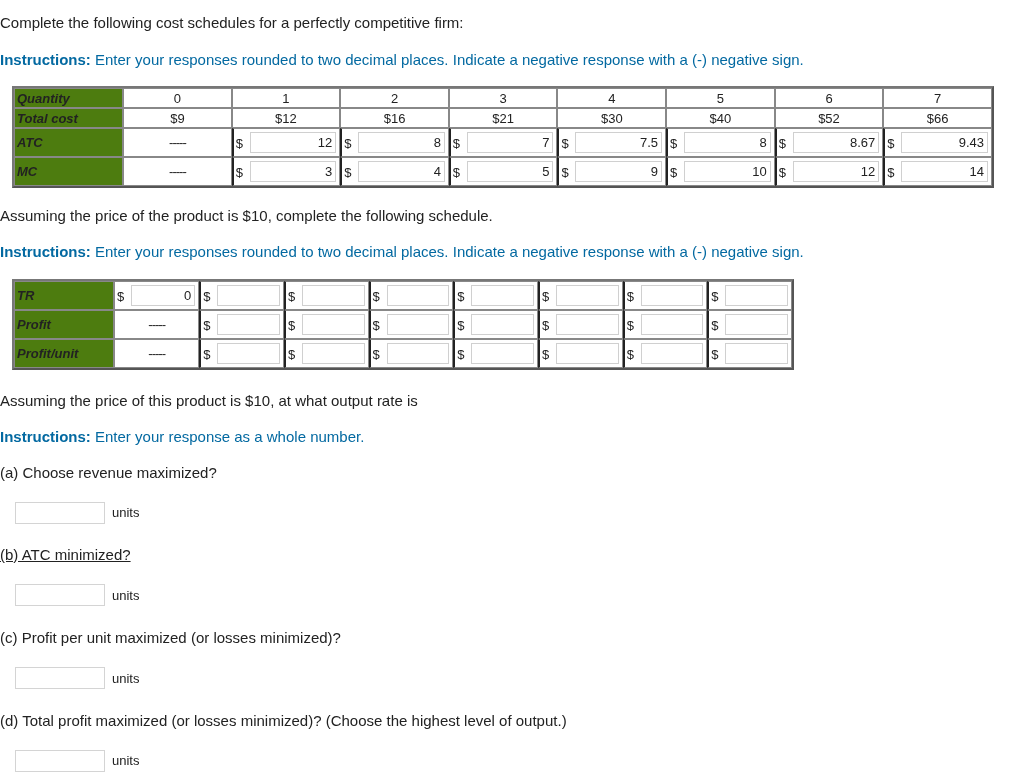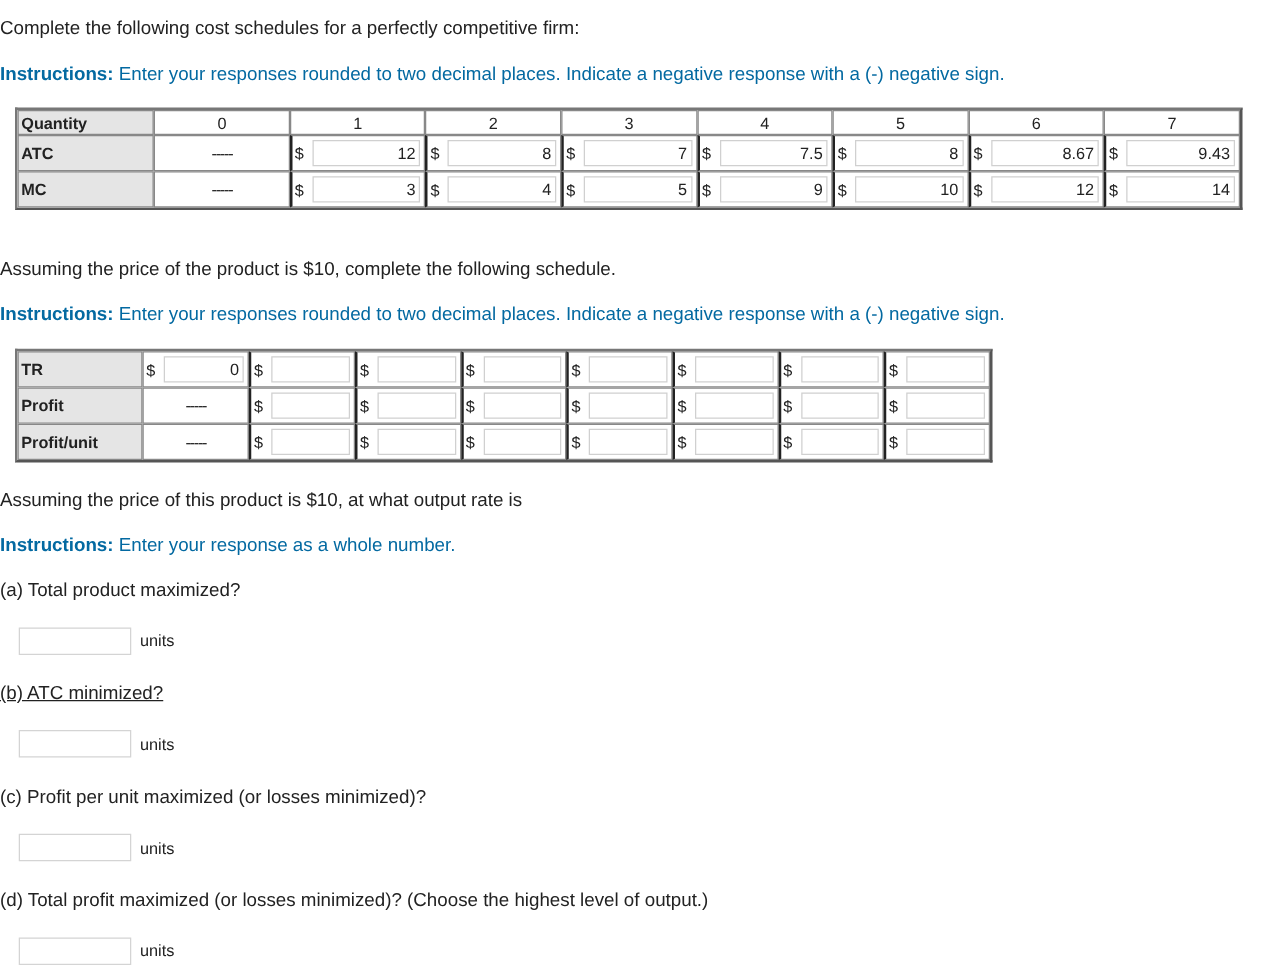--- a/index.html
+++ b/index.html
@@ -13,22 +13,22 @@
 
   table.sched {
     position: absolute; border-collapse: separate; border-spacing: 0;
     border: 2px solid #777; border-right-color: #555; border-bottom-color: #555;
   }
   table.sched td {
     border: 1px solid #888; padding: 0; font-size: 13px; color: #222;
     height: 18px; vertical-align: middle;
   }
   td.hdr {
-    background: #e5e5e5; font-weight: bold; color: #333; padding-left: 2px !important;
-    width: 106px; font-size: 14px;
+    background: #4d7c0f; font-weight: bold; color: #333; padding-left: 2px !important;
+    width: 106px; font-size: 14px; font-style: italic;
   }
   td.ctr { text-align: center; }
   td.dash { text-align: center; letter-spacing: -1px; font-size: 12px; }
   td.money { position: relative; }
   td.money .dol { position: absolute; left: 2px; top: 50%; transform: translateY(-50%); font-size: 13px; }
   td.money .box {
     position: absolute; left: 16px; right: 3px; top: 3px; bottom: 3px;
     border: 1px solid #d0d0d0; background: #fff; text-align: right;
     font-size: 13px; padding-right: 3px; box-sizing: border-box;
     display: flex; align-items: center; justify-content: flex-end;
@@ -62,20 +62,31 @@
     <td class="ctr">0</td>
     <td class="ctr">1</td>
     <td class="ctr">2</td>
     <td class="ctr">3</td>
     <td class="ctr">4</td>
     <td class="ctr">5</td>
     <td class="ctr">6</td>
     <td class="ctr">7</td>
   </tr>
   <tr>
+    <td class="hdr" style="height:16px">Total cost</td>
+    <td class="ctr">$9</td>
+    <td class="ctr">$12</td>
+    <td class="ctr">$16</td>
+    <td class="ctr">$21</td>
+    <td class="ctr">$30</td>
+    <td class="ctr">$40</td>
+    <td class="ctr">$52</td>
+    <td class="ctr">$66</td>
+  </tr>
+  <tr>
     <td class="hdr" style="height:27px">ATC</td>
     <td class="dash">-----</td>
     <td class="money bleft">
           <span class="dol">$</span>
           <span class="box">12</span>
         </td>
     <td class="money bleft">
           <span class="dol">$</span>
           <span class="box">8</span>
         </td>
@@ -249,21 +260,21 @@
           <span class="dol">$</span>
           <span class="box"></span>
         </td>
   </tr>
 </tbody>
   </table>
 
 <p class="p" style="top:392px;">Assuming the price of this product is $10, at what output rate is</p>
 <p class="p instr" style="top:428px;"><b>Instructions:</b> <span>Enter your response as a whole number.</span></p>
 
-<p class="p" style="top:464px;">(a) Total product maximized?</p>
+<p class="p" style="top:464px;">(a) Choose revenue maximized?</p>
 <div class="ans" style="top:502px;"></div>
 <span class="units" style="top:505px;">units</span>
 
 <p class="p" style="top:546px;text-decoration:underline;">(b) ATC minimized?</p>
 <div class="ans" style="top:584px;"></div>
 <span class="units" style="top:588px;">units</span>
 
 <p class="p" style="top:629px;">(c) Profit per unit maximized (or losses minimized)?</p>
 <div class="ans" style="top:667px;"></div>
 <span class="units" style="top:671px;">units</span>

